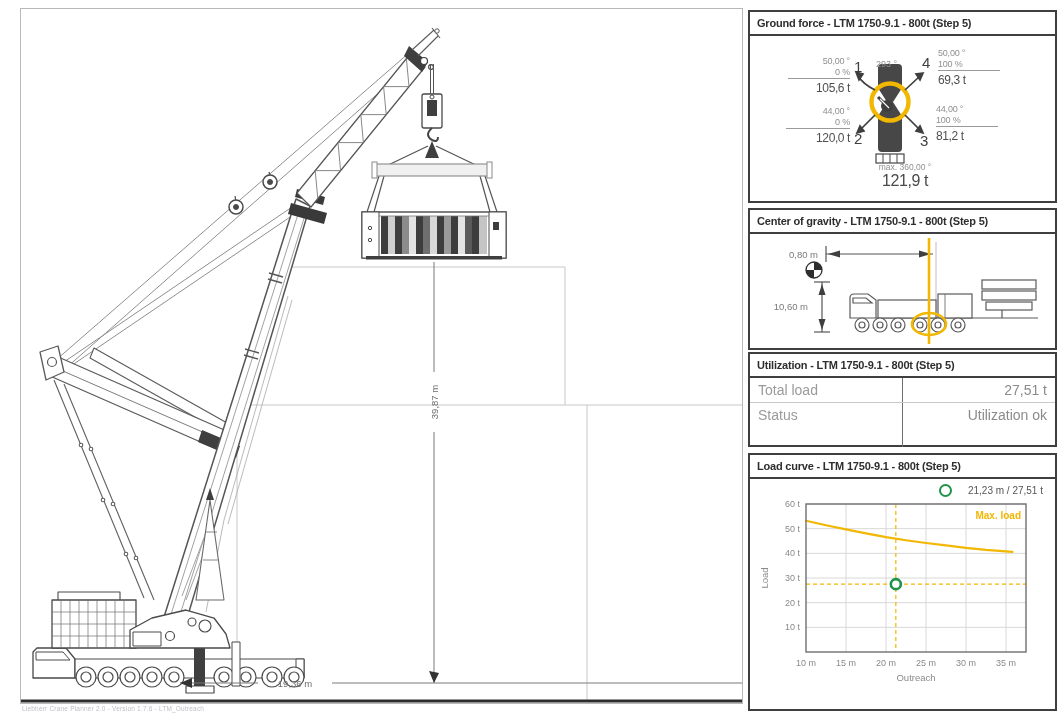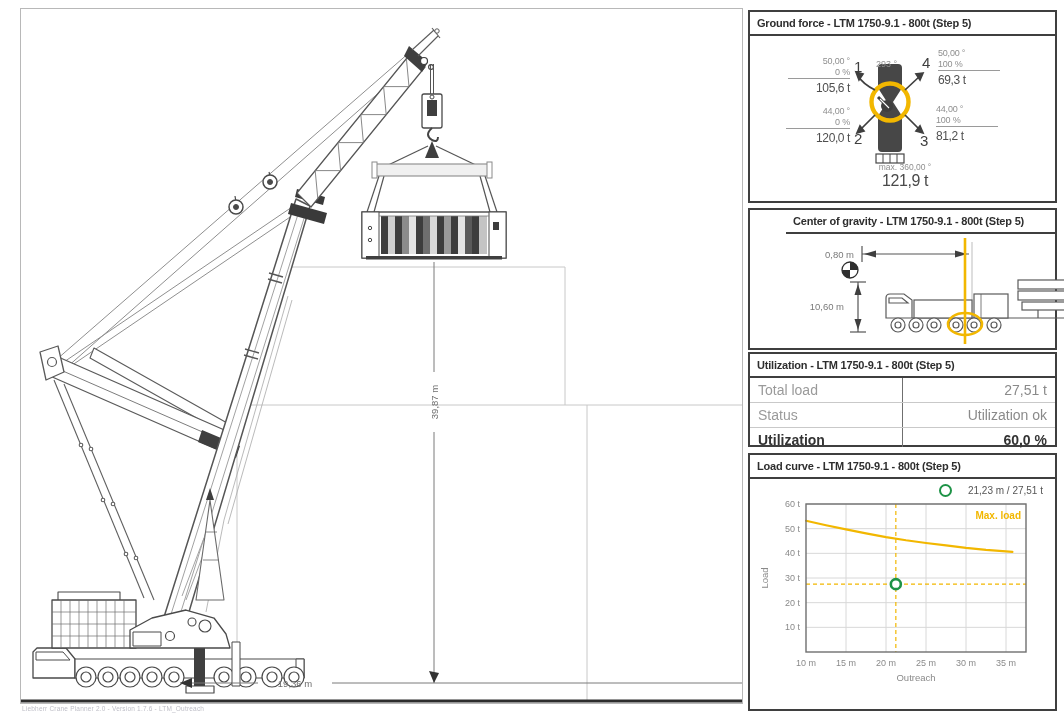--- a/index.html
+++ b/index.html
@@ -331,21 +331,21 @@
         <div class="big">81,2 t</div>
       </div>
 
       <div class="maxblock" style="left:100px;top:126px;width:110px;">
         <div class="sm">max. 360,00 °</div>
         <div class="big">121,9 t</div>
       </div>
     </div>
   </div>
 
-  <div class="panel" style="top:208px;height:142px;padding-left:36px;">
+  <div class="panel" style="top:208px;height:142px;">
     <div class="panel-header">Center of gravity - LTM 1750-9.1 - 800t (Step 5)</div>
     <div class="panel-content" style="height:114px;">
       <svg width="305" height="114" viewBox="0 0 305 114" style="position:absolute;left:0;top:0;">
 
         <line x1="186" y1="8" x2="186" y2="100" stroke="#b5b5b5" stroke-width="0.9"></line>
 
         <g stroke="#555" stroke-width="1.2">
           <line x1="76" y1="20" x2="183" y2="20"></line>
           <line x1="76" y1="12" x2="76" y2="28"></line>
           <polygon points="78,20 90,16.5 90,23.5" fill="#3f3f3f" stroke="none"></polygon>
@@ -402,24 +402,20 @@
     <div class="panel-header">Utilization - LTM 1750-9.1 - 800t (Step 5)</div>
     <div class="panel-content" style="height:69px;">
       <div class="util-vline"></div>
       <div class="util-row">
         <span class="util-label">Total load</span>
         <span class="util-value">27,51 t</span>
       </div>
       <div class="util-row">
         <span class="util-label">Status</span>
         <span class="util-value">Utilization ok</span>
-      </div>
-      <div class="util-row bold">
-        <span class="util-label">Utilization</span>
-        <span class="util-value">60,0 %</span>
       </div>
     </div>
   </div>
 
   <div class="panel" style="top:453px;height:258px;">
     <div class="panel-header">Load curve - LTM 1750-9.1 - 800t (Step 5)</div>
     <div class="panel-content" style="height:230px;">
       <div class="lc-legend">
         <span class="lc-ring"></span>
         <span>21,23 m / 27,51 t</span>

